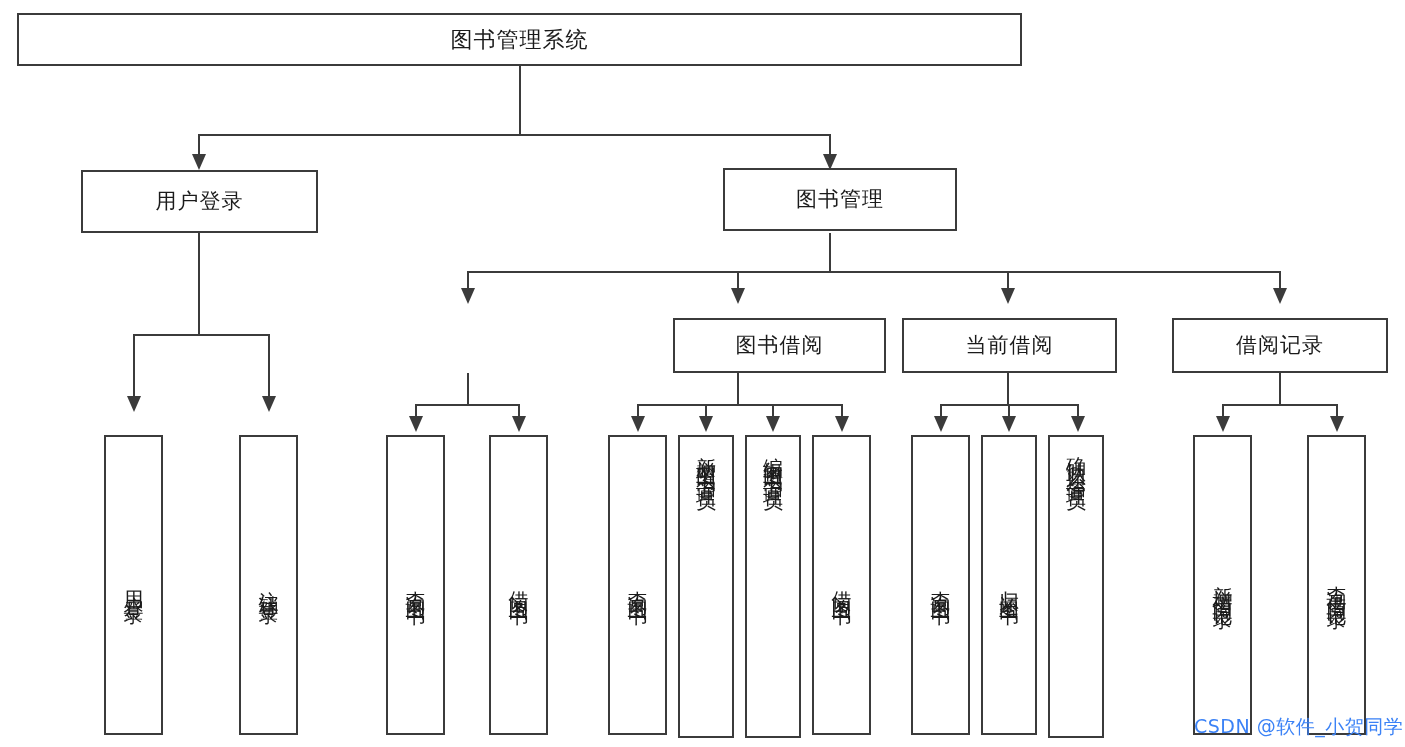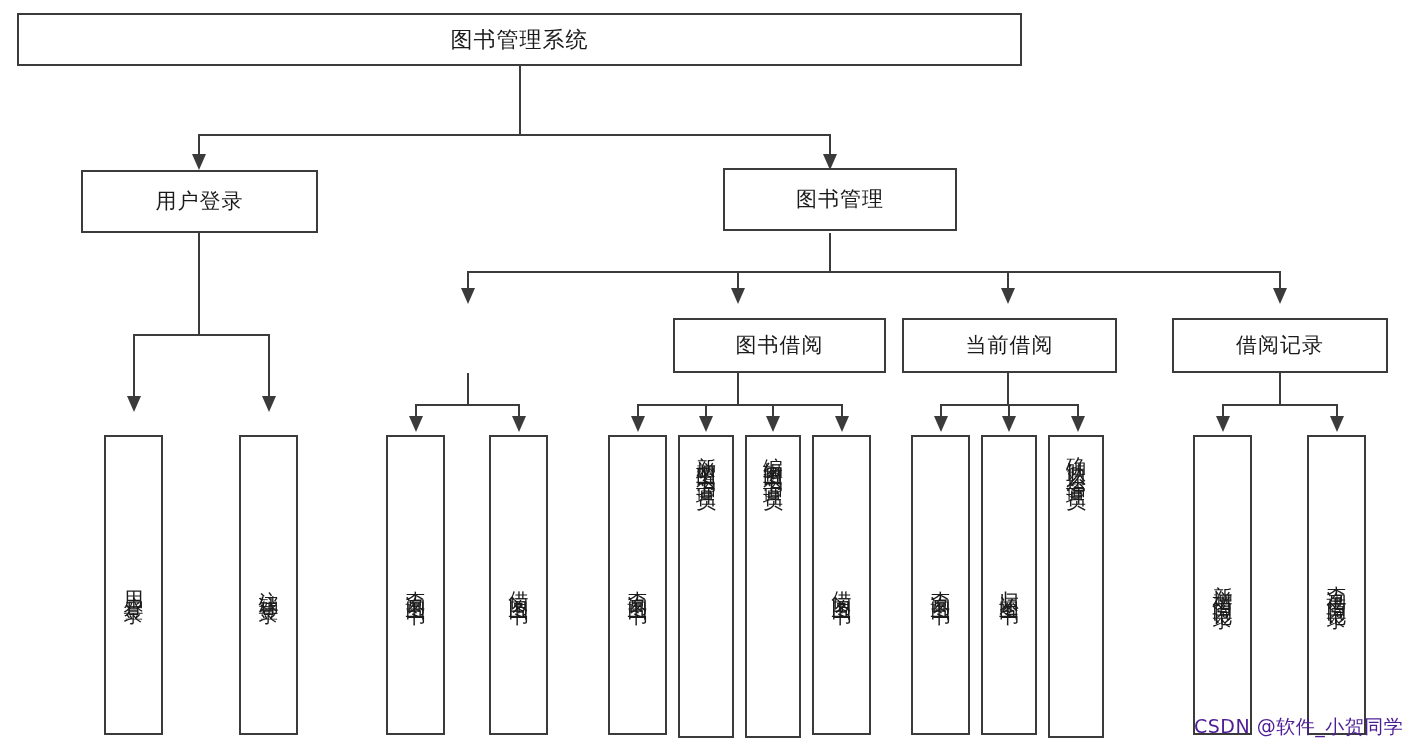--- a/index.html
+++ b/index.html
@@ -58,21 +58,21 @@
     position:absolute;
     width:0;height:0;
     border-left:7px solid transparent;
     border-right:7px solid transparent;
     border-top:16px solid #3b3b3b;
     z-index:2;
   }
   
   #watermark{
     position:absolute;
-    color:#4c1d95;
+    color:#3b82f6;
     font-size:19px;
     letter-spacing:0.5px;
     white-space:nowrap;
     z-index:5;
     user-select:none;
   }
 </style>
 </head>
 <body>
 

